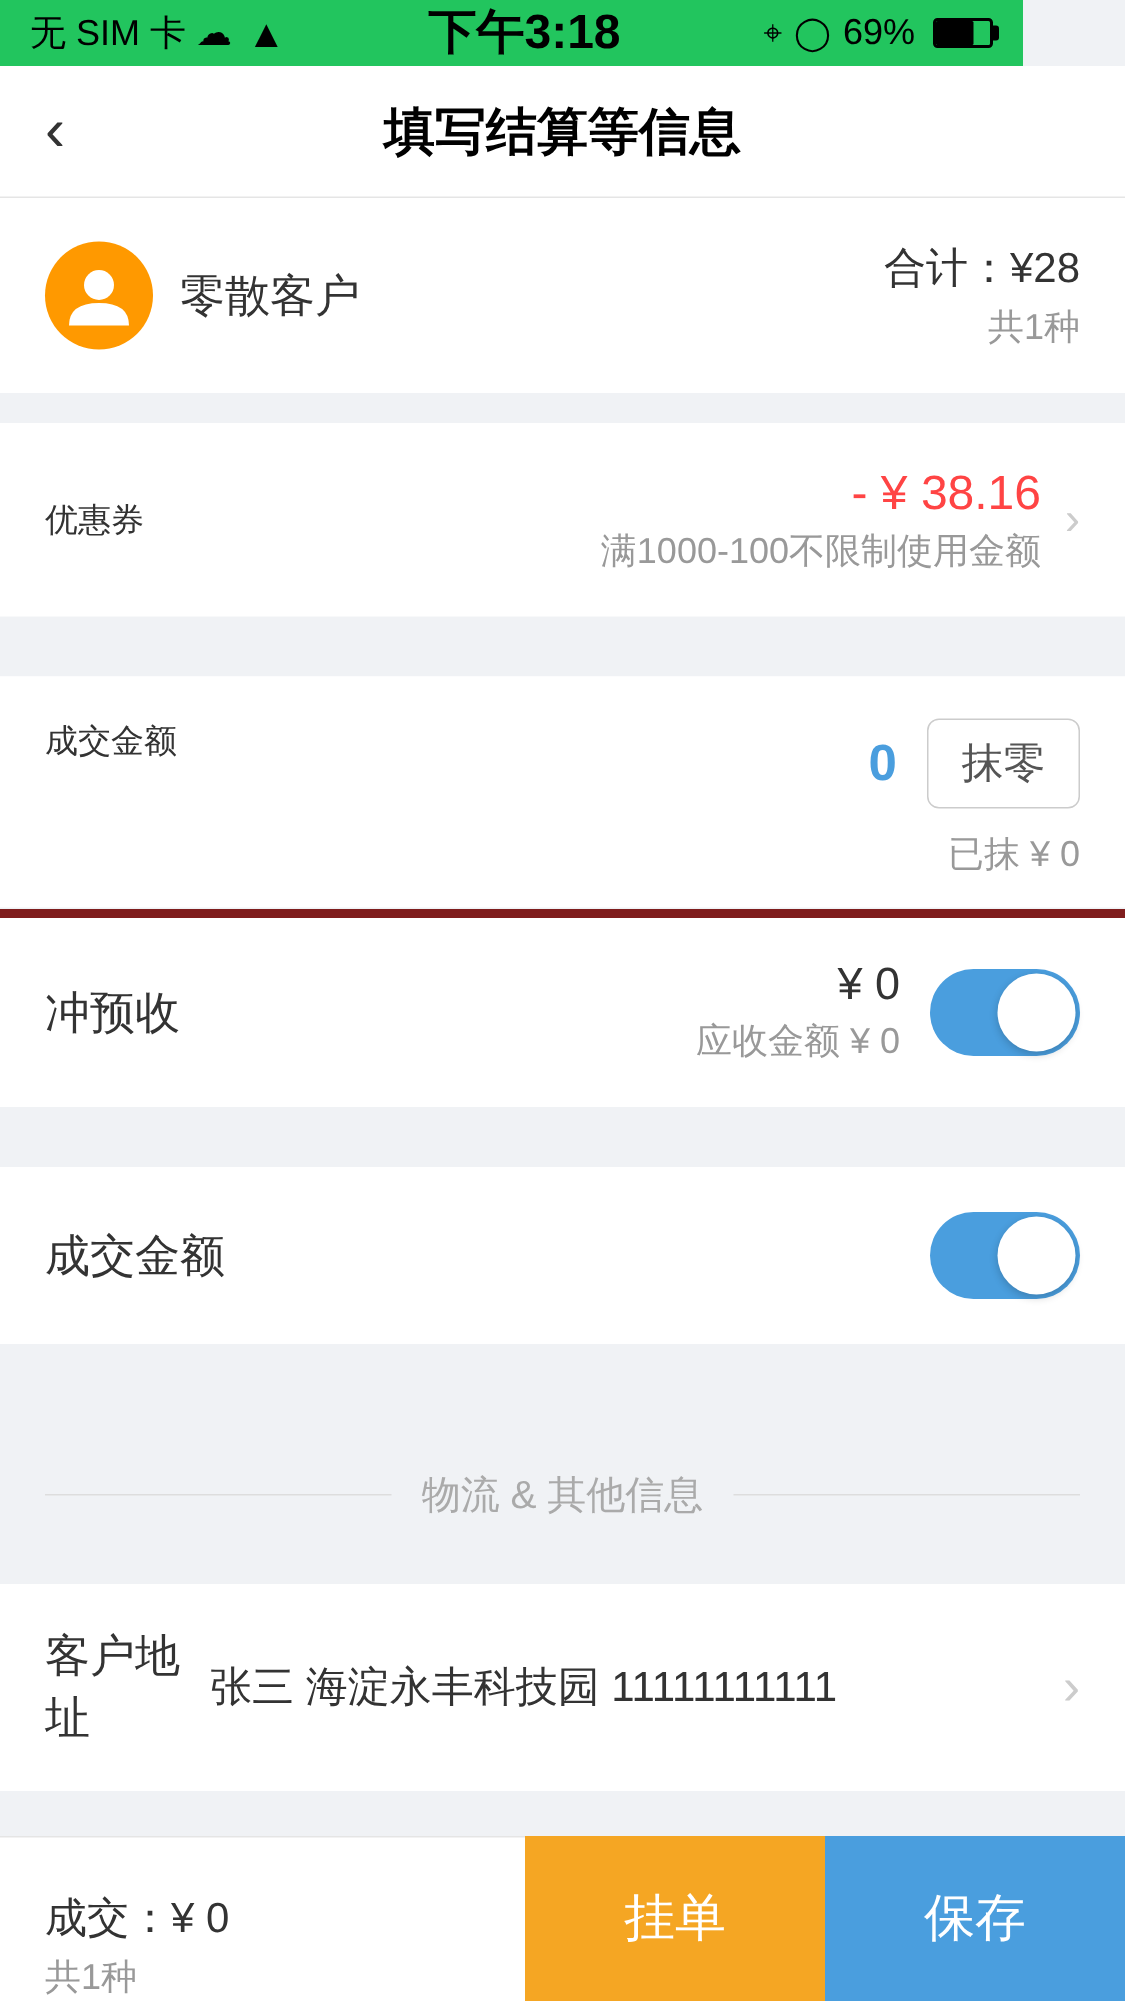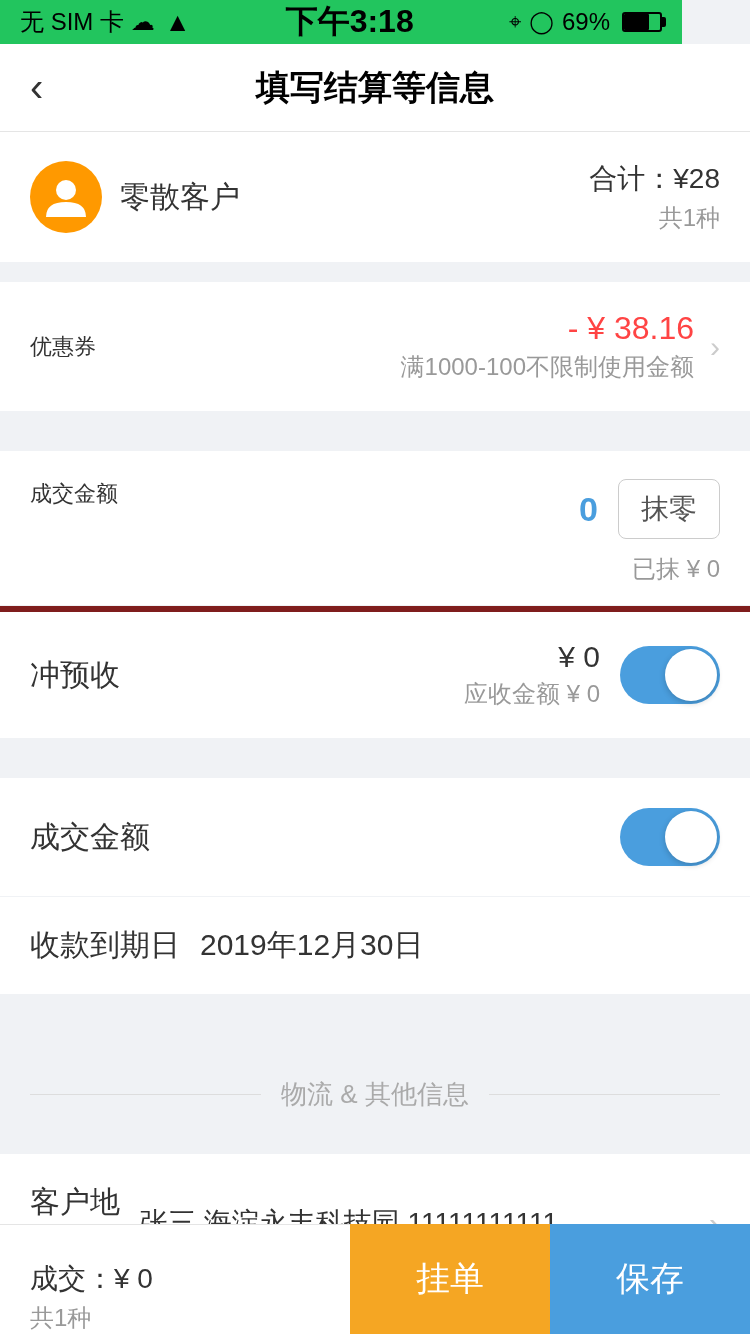--- a/index.html
+++ b/index.html
@@ -487,26 +487,20 @@
 
   <div class="section-divider"></div>
 
   <div class="credit-row card">
     <span class="credit-label">成交金额</span>
     <div class="toggle-switch">
       <div class="knob"></div>
     </div>
   </div>
 
-  <div class="card" style="margin-top:-20px;">
-    <div class="due-date-row">
-      <span class="due-date-label">收款到期日</span>
-      <span class="due-date-value">2019年12月30日</span>
-    </div>
-  </div>
 
   <div class="section-divider" style="height:40px;"></div>
 
   <div class="logistics-header">
     <div class="logistics-line"></div>
     <span class="logistics-title">物流 &amp; 其他信息</span>
   </div>
 
   <div class="section-divider" style="height:20px;"></div>
 

